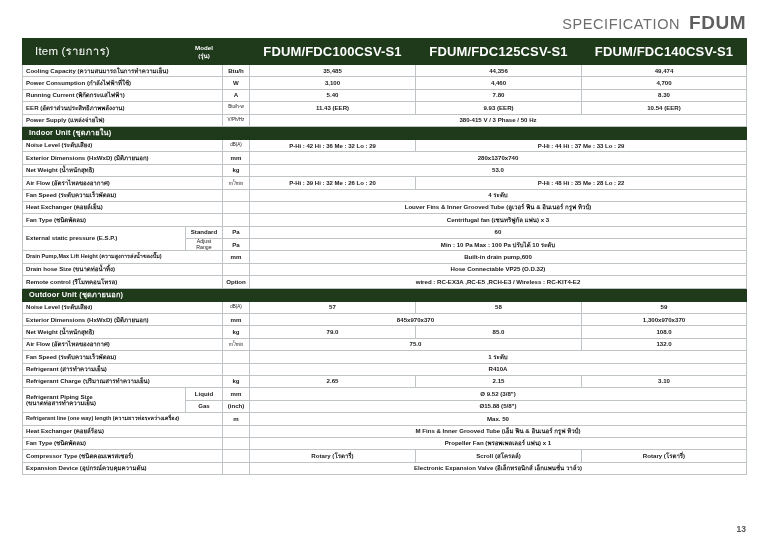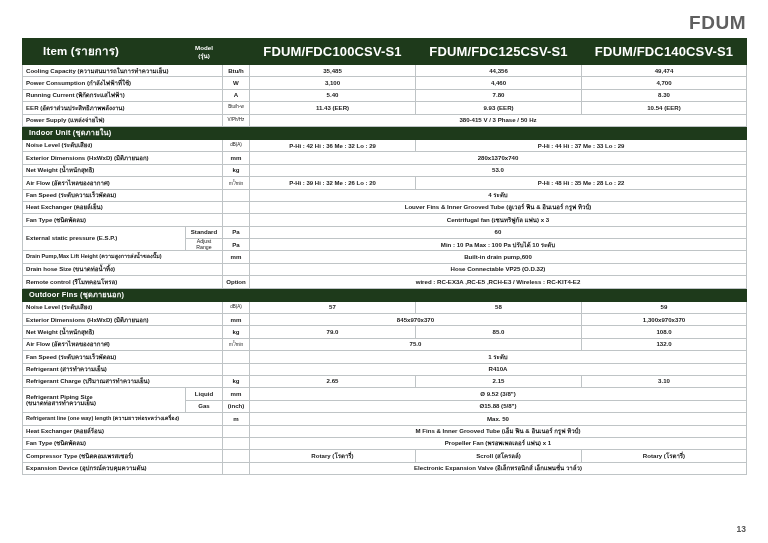--- a/index.html
+++ b/index.html
@@ -56,22 +56,22 @@
   tr.hdr td {
     background: #1e3a1b;
     color: #ffffff;
     border: 1px solid #1e3a1b;
     height: 26px;
     text-align: center;
   }
   tr.hdr td.item-head {
     text-align: left;
     font-size: 11.5px;
-    font-weight: 700;
-    padding-left: 20px;
+    font-weight: 400;
+    padding-left: 12px;
     letter-spacing: 0.2px;
   }
   tr.hdr td.model-head {
     font-size: 6.2px;
     line-height: 1.25;
   }
   tr.hdr td.unit-head { font-size: 6px; }
   tr.hdr td.mdl {
     font-size: 13px;
     letter-spacing: 0.15px;
@@ -125,20 +125,21 @@
     color: #555;
     font-weight: 700;
   }
 </style>
 </head>
 <body>
 
 <div class="page">
 
   <div class="doc-header">
+    <span class="spec-word">SPECIFICATION</span>
     <span class="model-word">FDUM</span>
   </div>
 
   <table class="spec">
     <colgroup>
       <col class="c-item">
         <col class="c-sub">
         <col class="c-unit">
       <col class="c-m1">
         <col class="c-m2">
@@ -246,21 +247,21 @@
           <td class="label" colspan="2">Drain hose Size (ขนาดท่อน้ำทิ้ง)</td>
           <td class="unit"></td>
           <td class="val" colspan="3">Hose Connectable VP25 (O.D.32)</td>
         </tr>
         <tr>
           <td class="label" colspan="2">Remote control (รีโมทคอนโทรล)</td>
           <td class="unit">Option</td>
           <td class="val" colspan="3">wired : RC-EX3A ,RC-E5 ,RCH-E3 / Wireless :  RC-KIT4-E2</td>
         </tr>
         <tr class="section">
-          <td colspan="6">Outdoor Fins (ชุดภายนอก)</td>
+          <td colspan="6">Outdoor Unit (ชุดภายนอก)</td>
         </tr>
         <tr>
           <td class="label" colspan="2">Noise Level (ระดับเสียง)</td>
           <td class="unit xs">dB(A)</td>
           <td class="val">57</td>
           <td class="val">58</td>
           <td class="val">59</td>
         </tr>
         <tr>
           <td class="label" colspan="2">Exterior Dimensions (HxWxD) (มิติภายนอก)</td>

